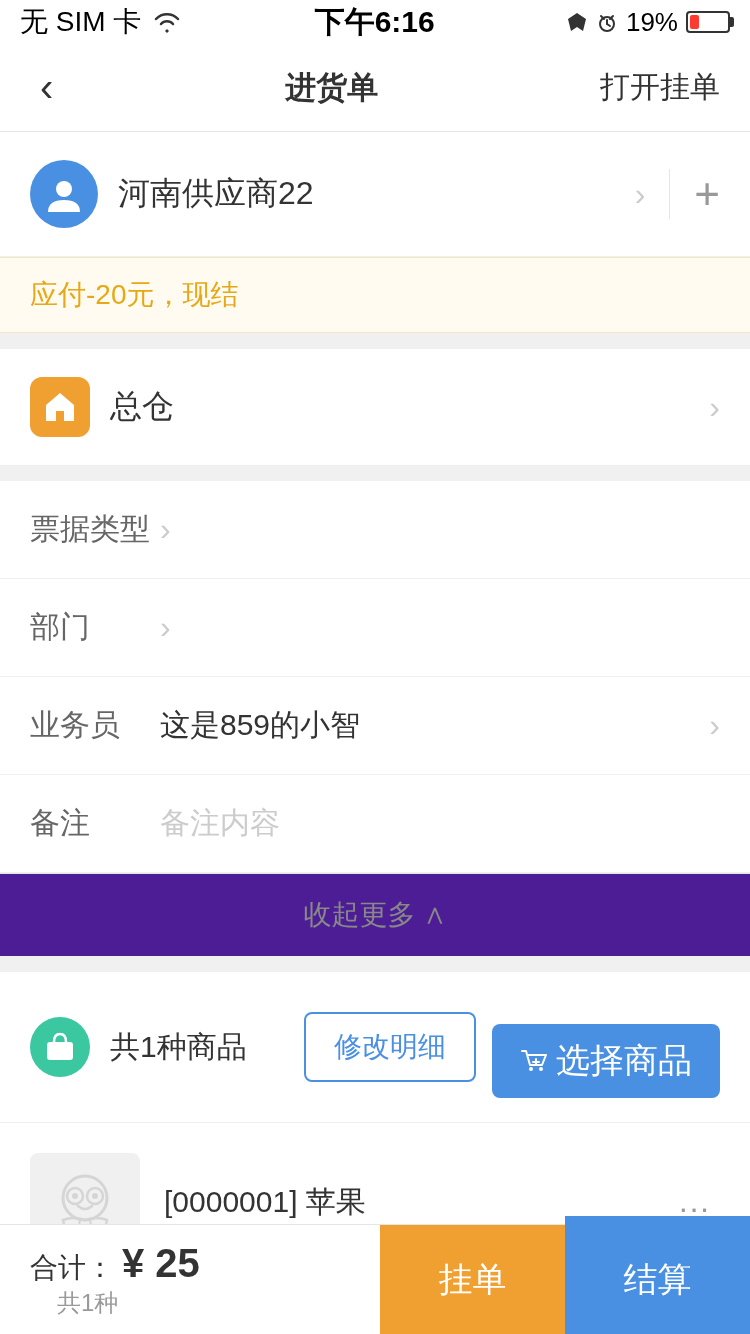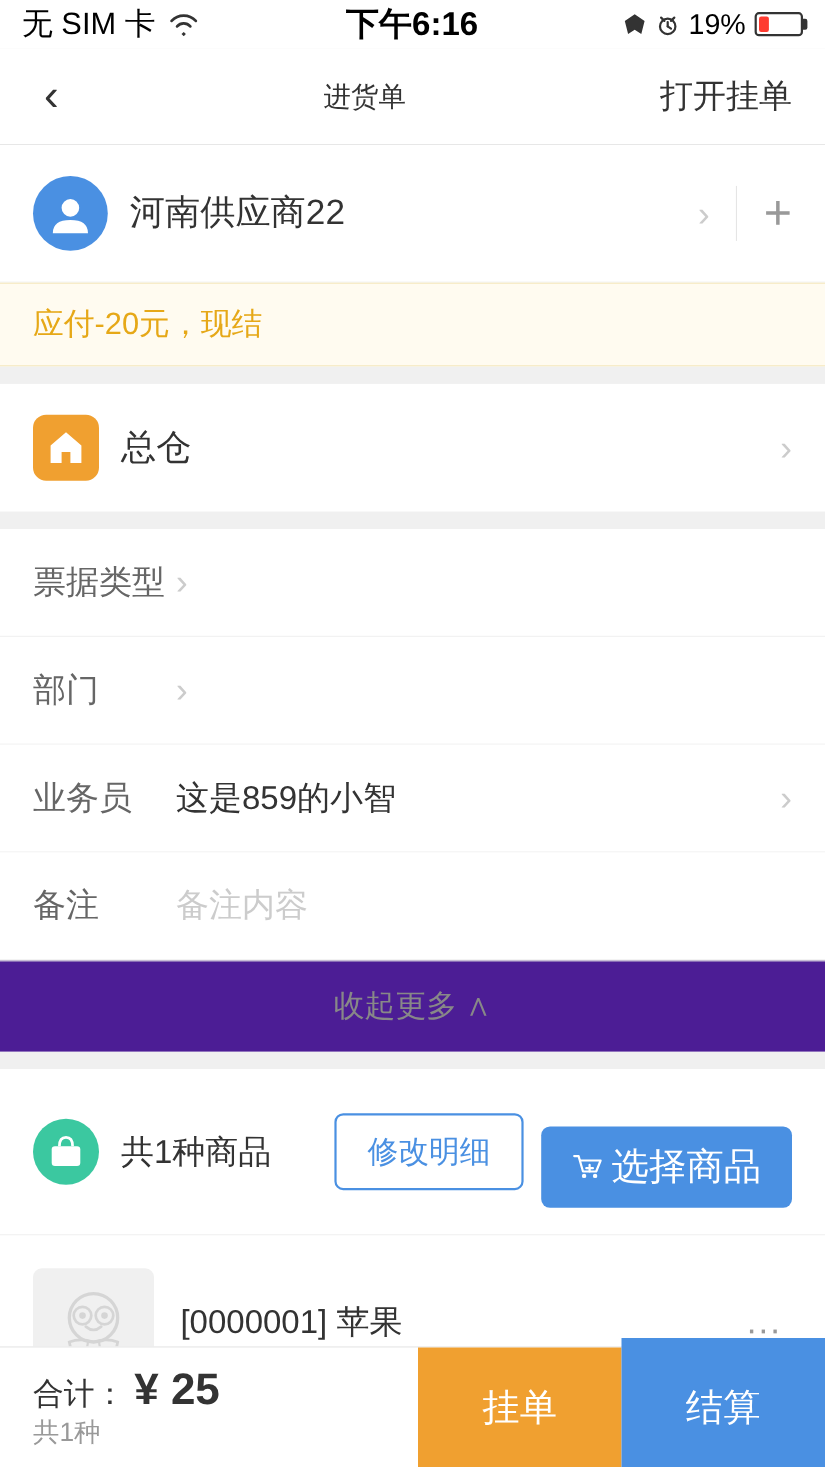--- a/index.html
+++ b/index.html
@@ -50,22 +50,22 @@
       padding: 0 30px;
       border-bottom: 1px solid #e5e5e5;
     }
     .nav-back {
       font-size: 40px;
       color: #333;
       cursor: pointer;
       padding: 10px;
     }
     .nav-title {
-      font-size: 25px;
-      font-weight: 400;
+      font-size: 31px;
+      font-weight: 700;
       color: #333;
     }
     .nav-action {
       font-size: 30px;
       color: #333;
       cursor: pointer;
     }
 
     
     .content {
@@ -301,20 +301,21 @@
       gap: 8px;
     }
     .total-amount {
       font-size: 40px;
       font-weight: 600;
       color: #333;
     }
     .total-count {
       font-size: 24px;
       color: #999;
+      margin-left: 27px;
     }
     .btn-hang {
       width: 185px;
       height: 110px;
       background: #f0a030;
       color: #fff;
       border: none;
       font-size: 34px;
       cursor: pointer;
       display: flex;

